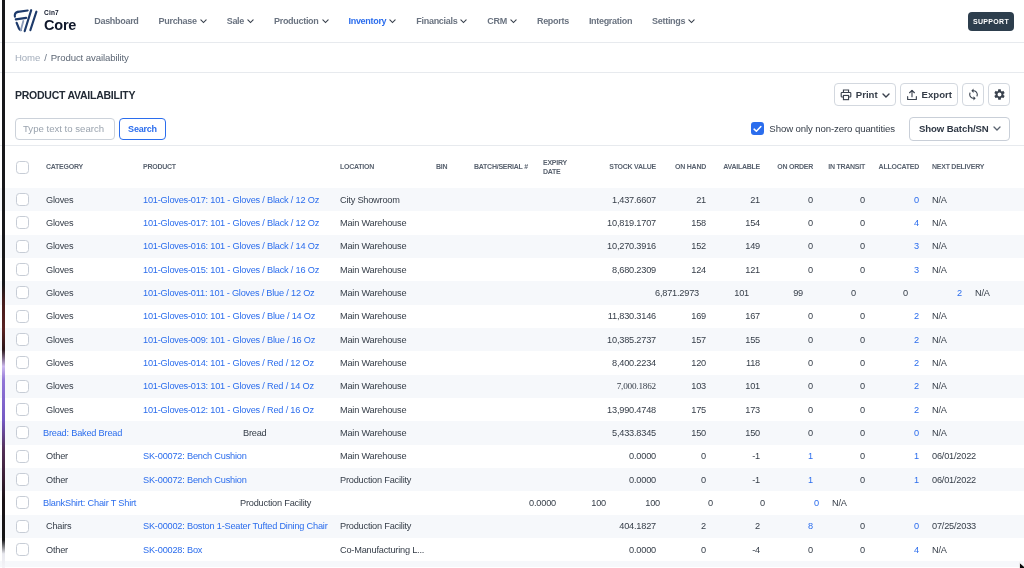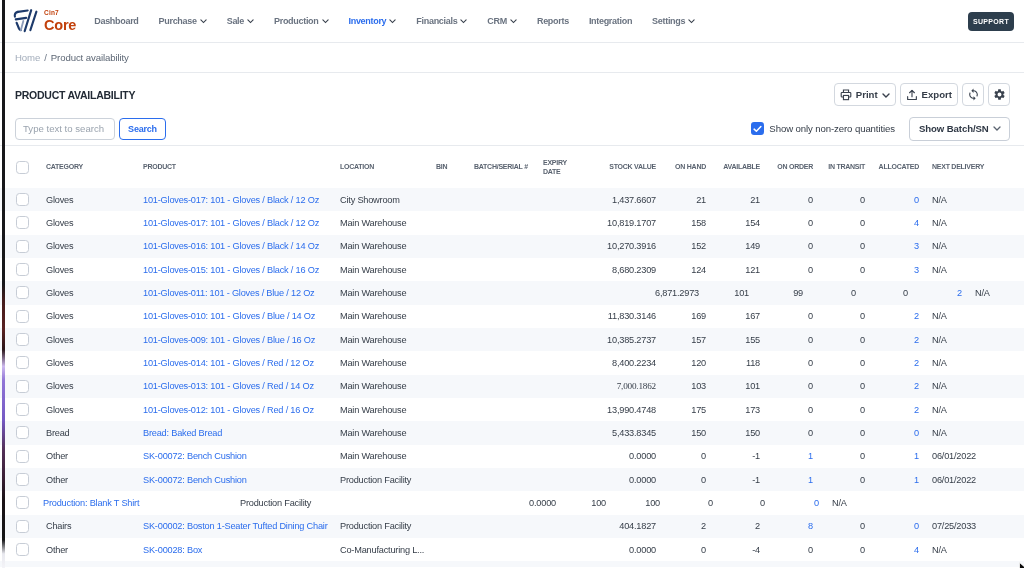--- a/index.html
+++ b/index.html
@@ -24,21 +24,21 @@
       #3a1f35 84%, #1a1216 88%,
       #141416 95%, #e9e9ef 97.5%, #f4f4f8 100%);
   }
 
   
   .topnav {
     height:43px; background:#fff; border-bottom:1px solid #e7eaee;
     display:flex; align-items:center; padding:0 10px 0 12px;
   }
   .logo { display:flex; align-items:center; gap:5px; margin-right:18px; }
-  .logo-text { display:flex; flex-direction:column; line-height:1; color:#c2410c; }
+  .logo-text { display:flex; flex-direction:column; line-height:1; color:#0f172a; }
   .logo-cin7 { font-size:6.5px; font-weight:700; letter-spacing:.2px; margin-bottom:1px; }
   .logo-core { font-size:14.5px; font-weight:700; letter-spacing:-.2px; }
   .nav-items { display:flex; align-items:center; gap:20px; }
   .nav-item { display:flex; align-items:center; gap:3px; cursor:pointer; }
   .nav-label { font-size:9px; font-weight:700; color:#6a7380; letter-spacing:-.3px; }
   .nav-item.active .nav-label { color:#2b6ded; }
   .nav-chev { margin-top:1px; }
   .topnav-spacer { flex:1; }
   .support-btn {
     background:#2d3e4d; color:#fff; font-size:7px; font-weight:700; letter-spacing:.3px;
@@ -757,26 +757,26 @@
           <span class="link">2</span>
         </div>
         <div class="g-cell c-next" style="width: 101px; flex: 1 1 0%;">
           <span class="">N/A</span>
         </div>
       </div>
       <div class="g-row g-data stripe">
         <div class="g-cell c-select" style="width: 40px; flex: 0 0 auto;">
           <span class="row-checkbox"></span>
         </div>
+        <div class="g-cell " style="width: 197px; flex: 0 0 auto;">
+          <span class="link">Bread: Baked Bread</span>
+        </div>
         <div class="g-cell c-cat" style="width: 100px; flex: 0 0 auto;">
           <span class="">Bread</span>
         </div>
-        <div class="g-cell " style="width: 197px; flex: 0 0 auto;">
-          <span class="link">Bread: Baked Bread</span>
-        </div>
         <div class="g-cell " style="width: 96px; flex: 0 0 auto;">
           <span class="">Main Warehouse</span>
         </div>
         <div class="g-cell " style="width: 38px; flex: 0 0 auto;">
           <span class=""></span>
         </div>
         <div class="g-cell " style="width: 69px; flex: 0 0 auto;">
           <span class=""></span>
         </div>
         <div class="g-cell " style="width: 64px; flex: 0 0 auto;">
@@ -890,21 +890,21 @@
         </div>
         <div class="g-cell c-next" style="width: 101px; flex: 1 1 0%;">
           <span class="">06/01/2022</span>
         </div>
       </div>
       <div class="g-row g-data">
         <div class="g-cell c-select" style="width: 40px; flex: 0 0 auto;">
           <span class="row-checkbox"></span>
         </div>
         <div class="g-cell " style="width: 197px; flex: 0 0 auto;">
-          <span class="link">Production: Blank T Shirt</span>
+          <span class="link">BlankShirt: Chair T Shirt</span>
         </div>
         <div class="g-cell " style="width: 96px; flex: 0 0 auto;">
           <span class="">Production Facility</span>
         </div>
         <div class="g-cell " style="width: 38px; flex: 0 0 auto;">
           <span class=""></span>
         </div>
         <div class="g-cell " style="width: 69px; flex: 0 0 auto;">
           <span class=""></span>
         </div>

